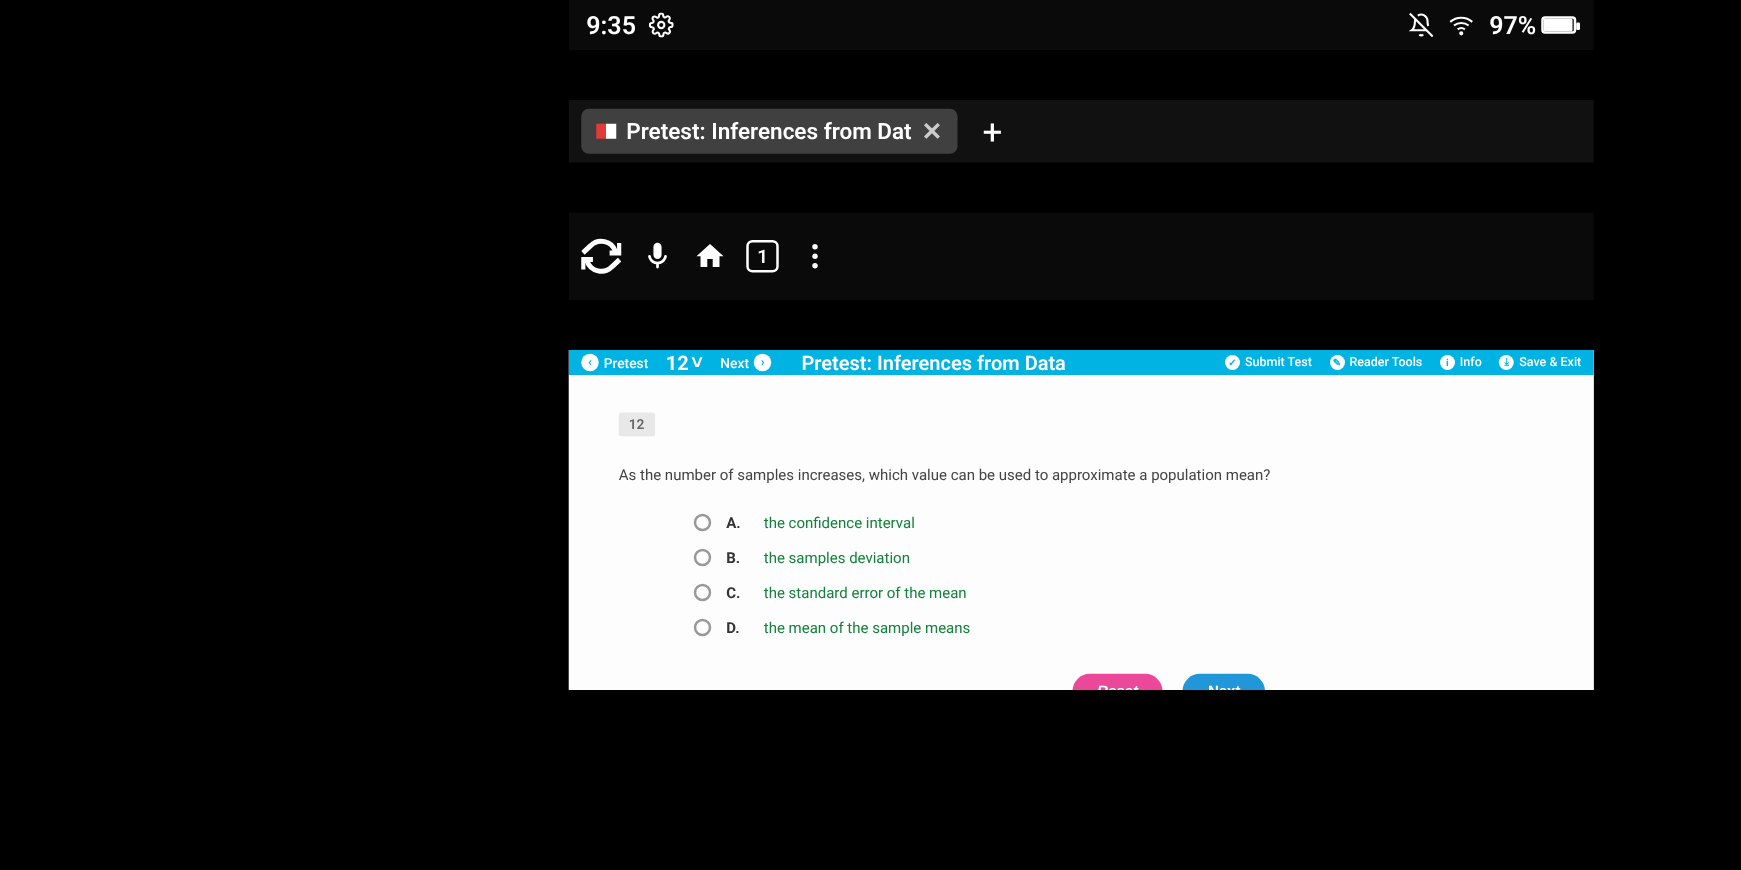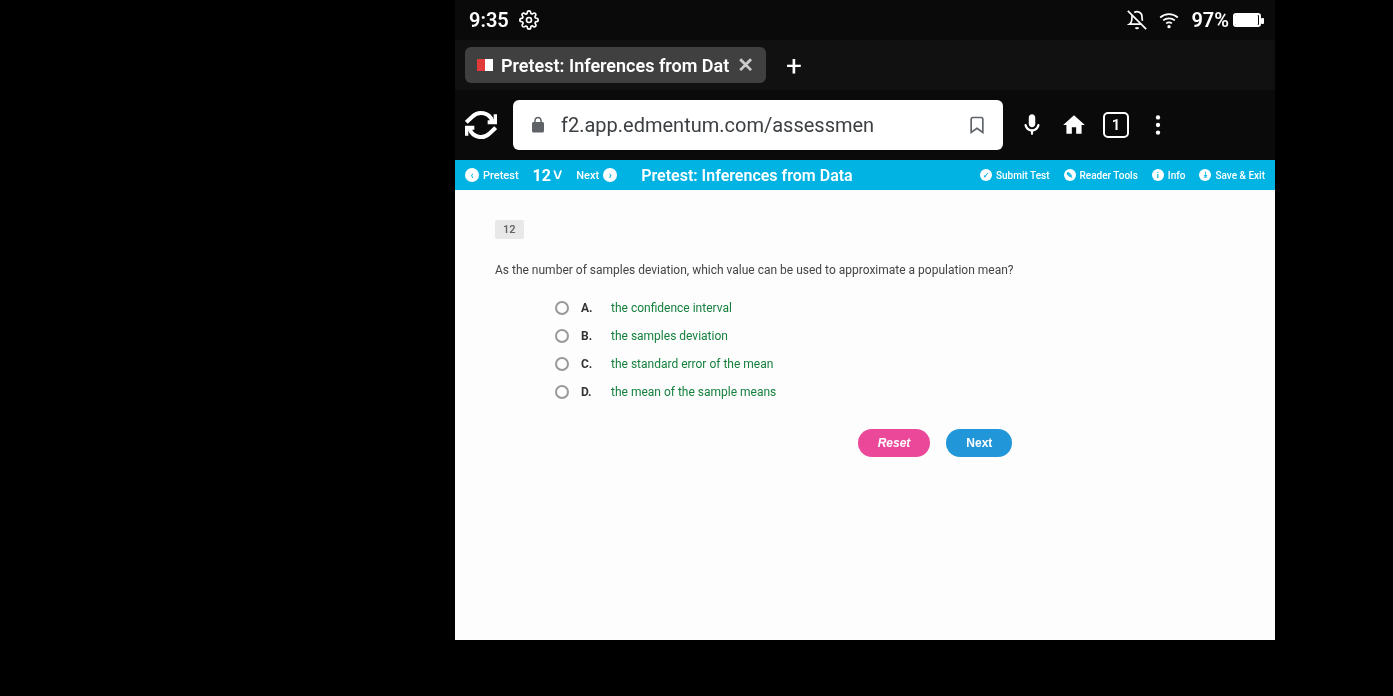--- a/index.html
+++ b/index.html
@@ -9,24 +9,25 @@
       width: 1393px;
       height: 696px;
       overflow: hidden;
       position: relative;
     }
     .device-frame {
       position: absolute;
       left: 455px;
       top: 0;
       width: 820px;
-      height: 640px;
+      height: 552px;
       background: #000;
       display: flex;
       flex-direction: column;
+      gap: 40px;
     }
     .status-bar {
       height: 40px;
       background: #0a0a0a;
       display: flex;
       align-items: center;
       justify-content: space-between;
       padding: 0 14px;
       color: #fff;
       font-size: 20px;
@@ -241,29 +242,20 @@
       <span class="tab-close">✕</span>
     </div>
     <span class="new-tab">+</span>
   </div>
 
   <div class="url-bar-row">
     <svg class="reload-icon" viewBox="0 0 24 24" fill="none" stroke="#fff" stroke-width="3">
       <path d="M23 4v6h-6M1 20v-6h6"></path>
       <path d="M20.49 9A9 9 0 0 0 5.64 5.64L1 10m22 4l-4.64 4.36A9 9 0 0 1 3.51 15"></path>
     </svg>
-    <div class="url-box">
-      <svg class="lock-icon" viewBox="0 0 24 24" fill="#5f6368">
-        <path d="M18 8h-1V6c0-2.76-2.24-5-5-5S7 3.24 7 6v2H6c-1.1 0-2 .9-2 2v10c0 1.1.9 2 2 2h12c1.1 0 2-.9 2-2V10c0-1.1-.9-2-2-2zM9 6c0-1.66 1.34-3 3-3s3 1.34 3 3v2H9V6z"></path>
-      </svg>
-      <span class="url-text">f2.app.edmentum.com/assessmen</span>
-      <svg class="bookmark-icon" viewBox="0 0 24 24" fill="none" stroke="#5f6368" stroke-width="2">
-        <path d="M19 21l-7-5-7 5V5a2 2 0 0 1 2-2h10a2 2 0 0 1 2 2z"></path>
-      </svg>
-    </div>
     <svg class="mic-icon" viewBox="0 0 24 24" fill="#fff">
       <path d="M12 14c1.66 0 3-1.34 3-3V5c0-1.66-1.34-3-3-3S9 3.34 9 5v6c0 1.66 1.34 3 3 3zm5.91-3c-.49 0-.9.36-.98.85C16.52 14.2 14.47 16 12 16s-4.52-1.8-4.93-4.15c-.08-.49-.49-.85-.98-.85-.61 0-1.09.54-1 1.14.49 3 2.89 5.35 5.91 5.78V20c0 .55.45 1 1 1s1-.45 1-1v-2.08c3.02-.43 5.42-2.78 5.91-5.78.1-.6-.39-1.14-1-1.14z"></path>
     </svg>
     <svg class="home-icon" viewBox="0 0 24 24" fill="#fff">
       <path d="M10 20v-6h4v6h5v-8h3L12 3 2 12h3v8z"></path>
     </svg>
     <div class="tabs-count-box">
       <span>1</span>
     </div>
     <svg class="menu-dots-icon" viewBox="0 0 24 24" fill="#fff">
@@ -304,21 +296,21 @@
         </span>
         <span class="header-link">
           <span class="hdr-icon">⤓</span>
           <span>Save &amp; Exit</span>
         </span>
       </div>
     </div>
 
     <div class="question-area">
       <span class="q-number-badge">12</span>
-      <p class="question-text">As the number of samples deviation, which value can be used to approximate a population mean?</p>
+      <p class="question-text">As the number of samples increases, which value can be used to approximate a population mean?</p>
 
       <div class="options">
         <div class="option-row">
           <span class="radio"></span>
           <span class="opt-letter">A.</span>
           <span class="opt-text">the confidence interval</span>
         </div>
         <div class="option-row">
           <span class="radio"></span>
           <span class="opt-letter">B.</span>

